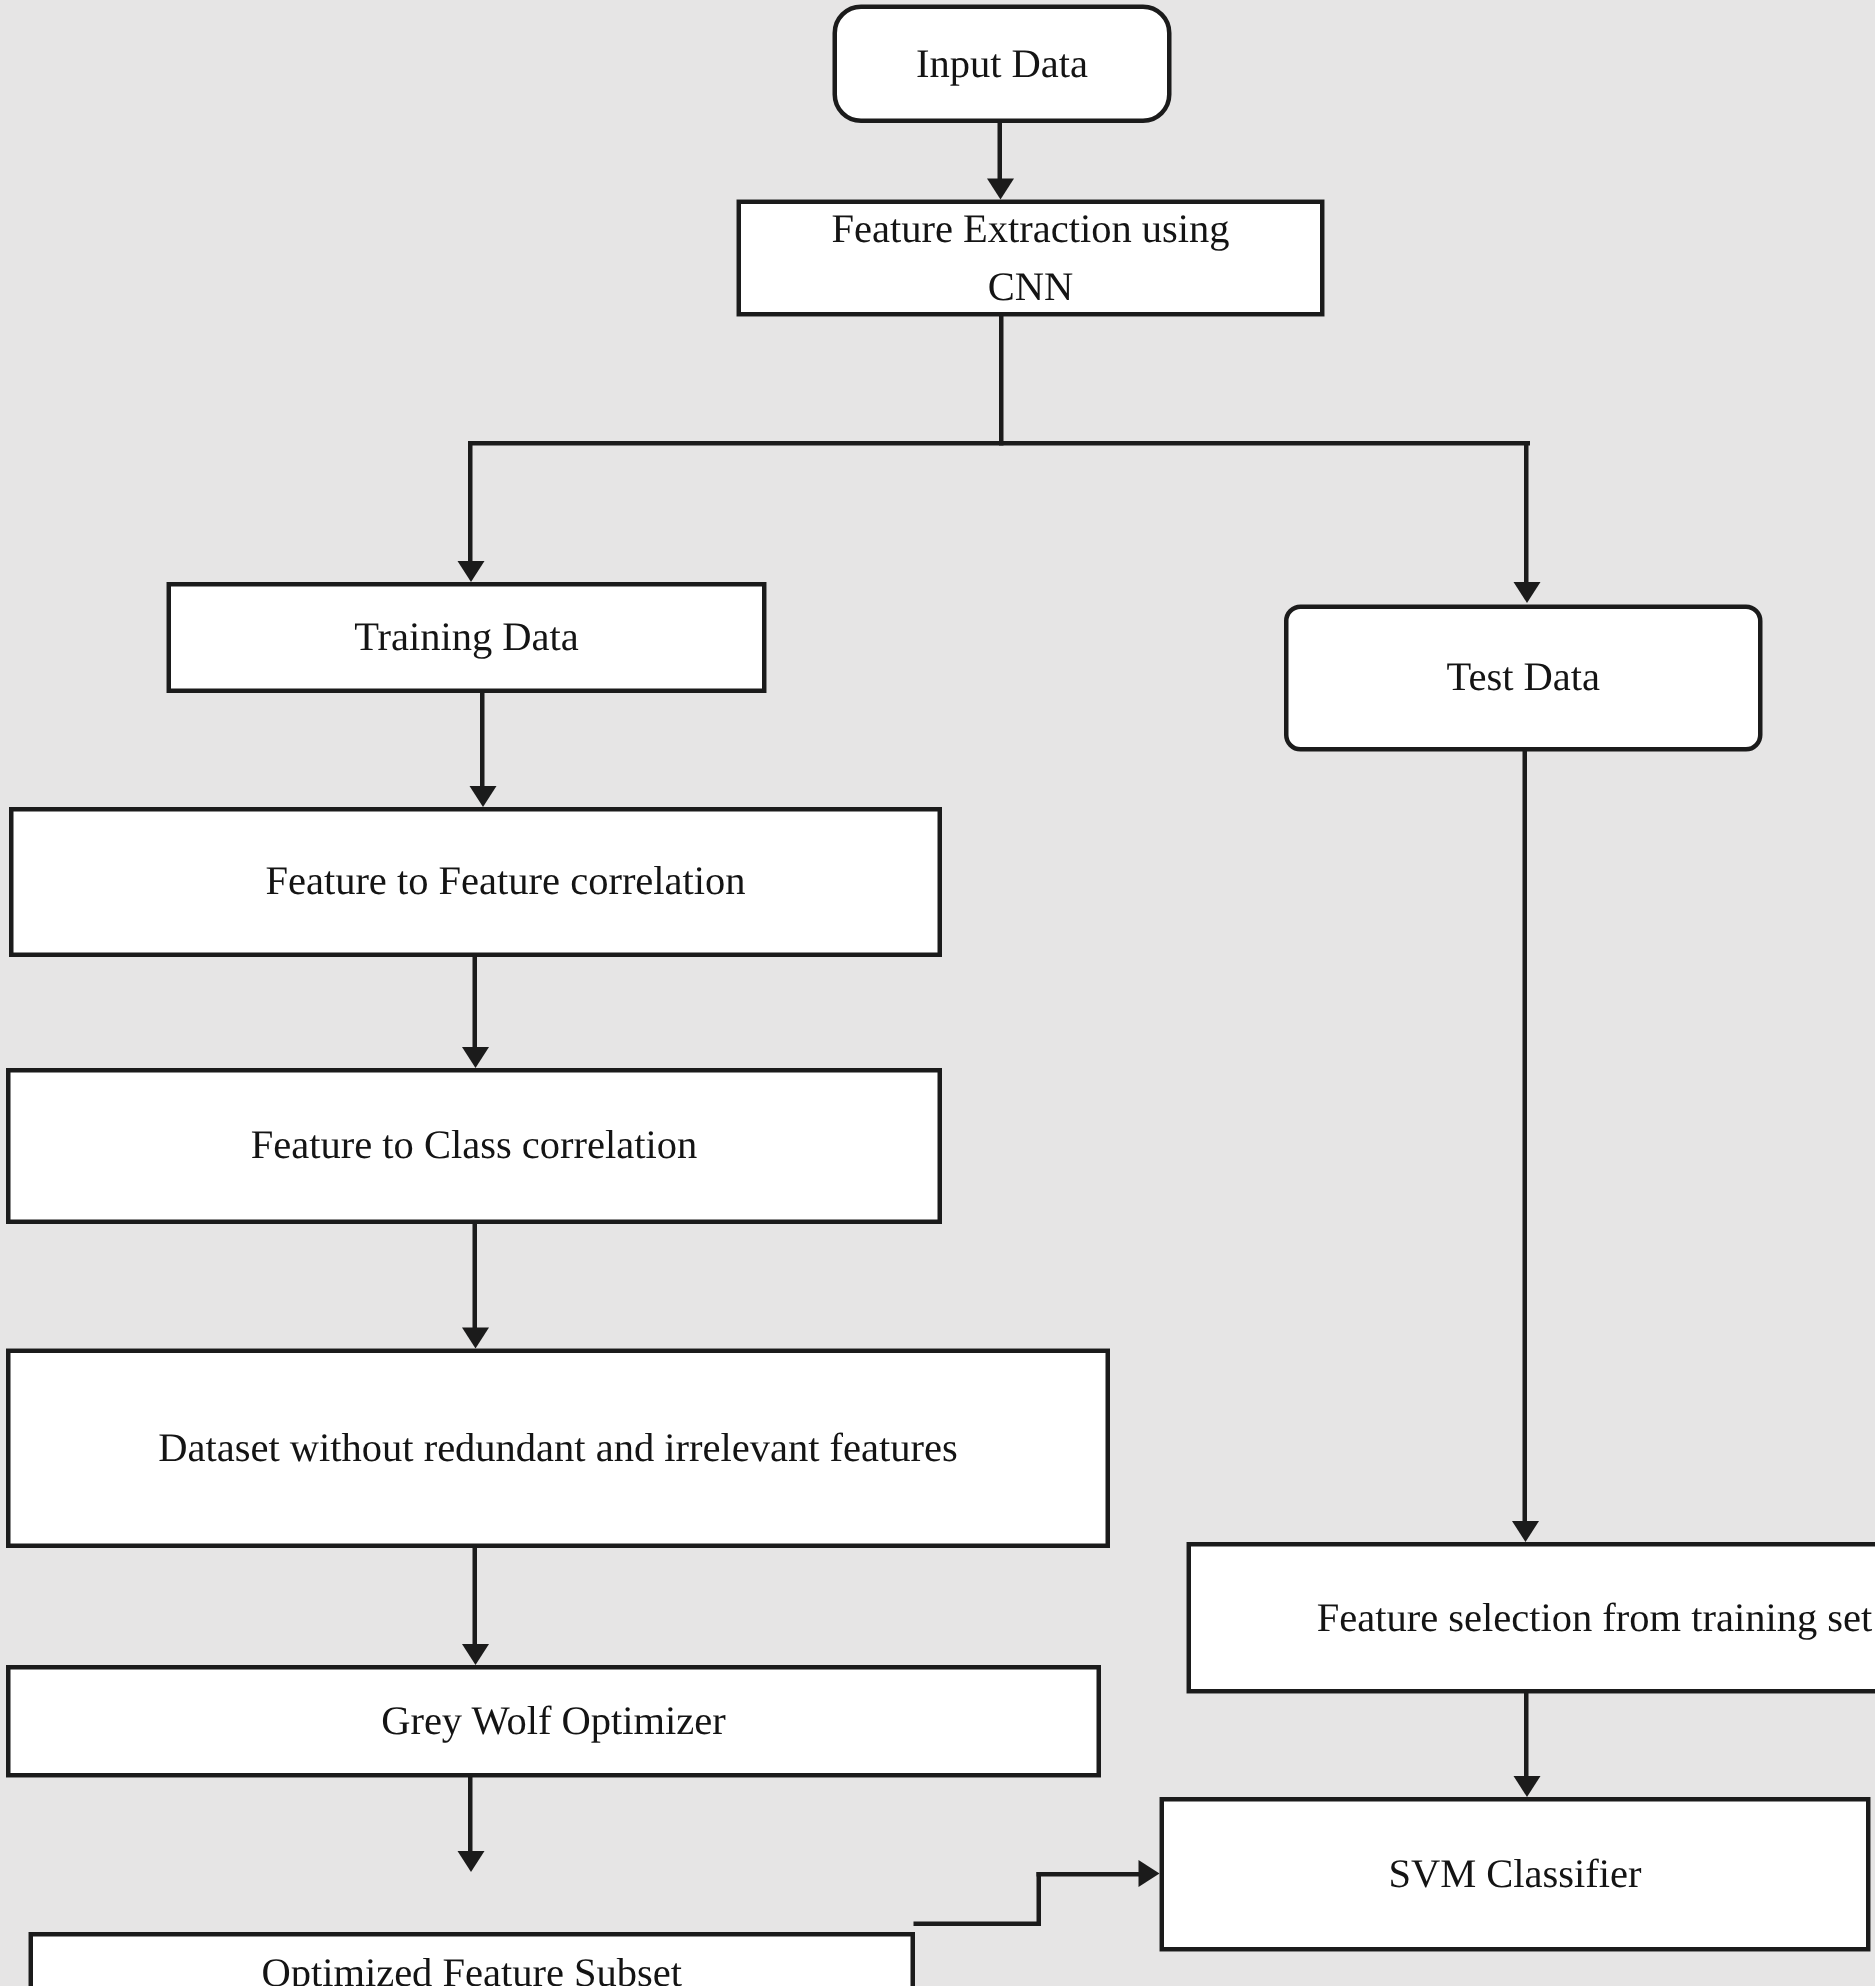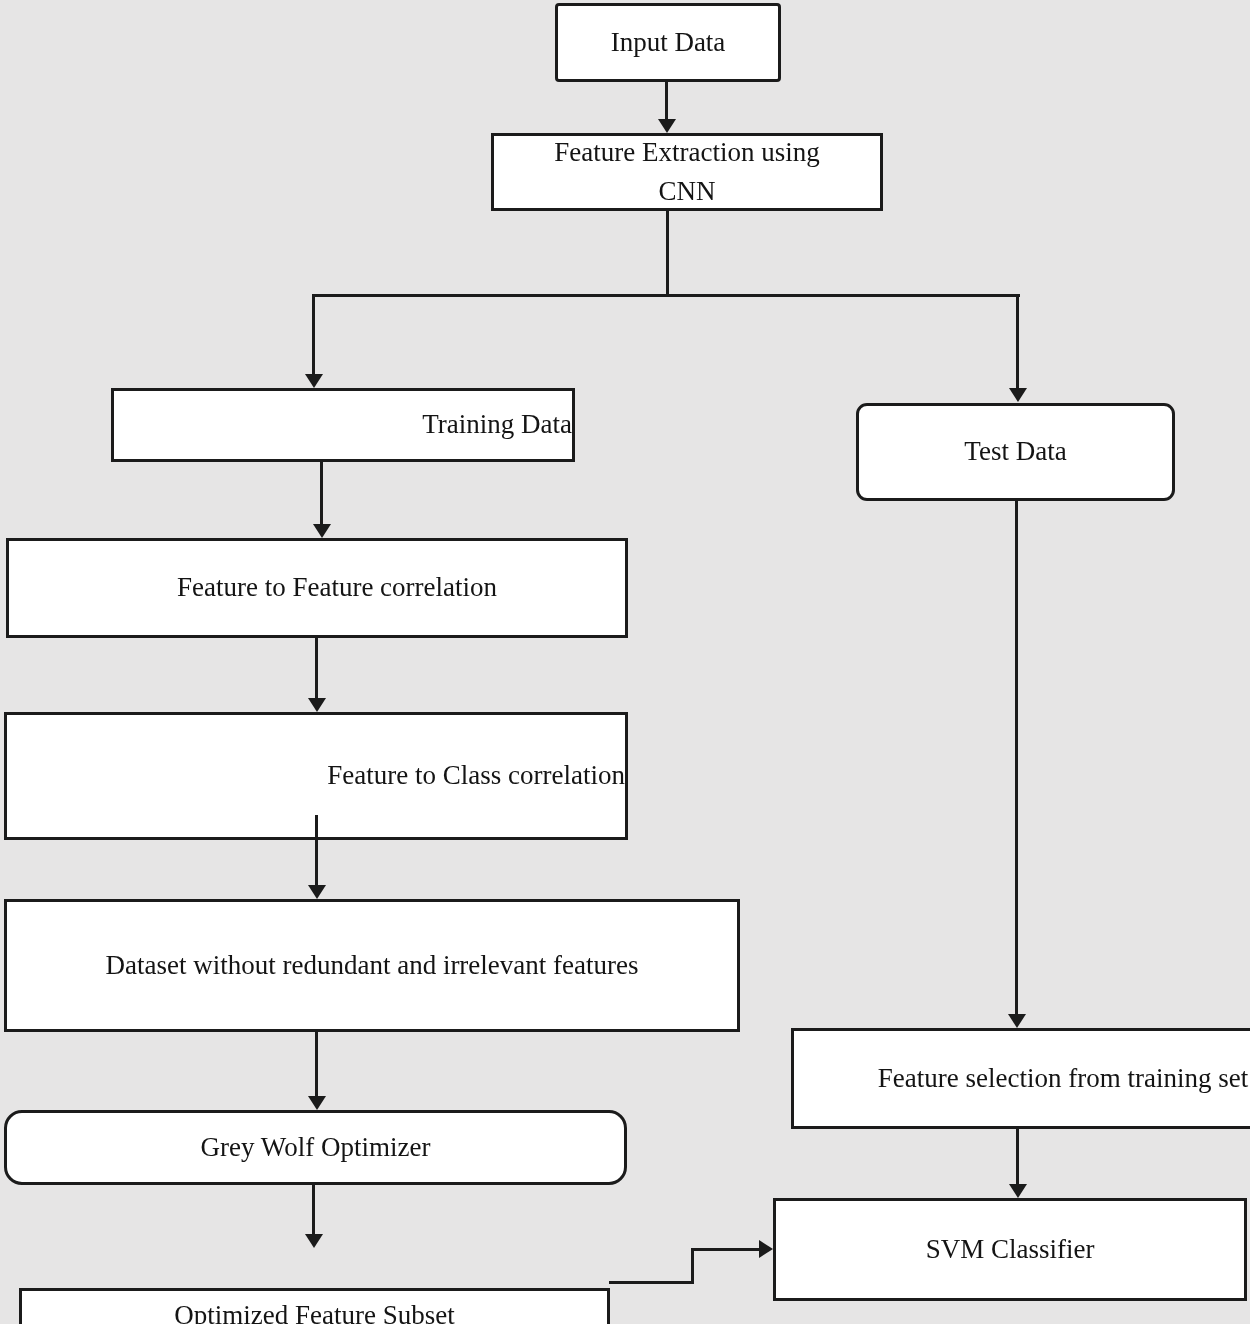--- a/index.html
+++ b/index.html
@@ -17,21 +17,21 @@
     box-sizing:border-box;
     background:var(--box,#ffffff);
     border:3px solid var(--line,#1b1b1b);
     display:flex;
     align-items:center;
     justify-content:center;
     text-align:center;
     font-size:27px;
     line-height:1.45;
   }
-  .node.rounded{border-radius:4px;}
+  .node.rounded{border-radius:19px;}
   .node span{display:inline-block;}
   .vline{position:absolute;width:3px;background:var(--line,#1b1b1b);}
   .hline{position:absolute;height:3px;background:var(--line,#1b1b1b);}
   .arrow-down{
     position:absolute;width:0;height:0;
     border-left:9px solid transparent;
     border-right:9px solid transparent;
     border-top:14px solid var(--line,#1b1b1b);
   }
   .arrow-right{
@@ -47,37 +47,37 @@
 <div id="canvas" style="--bg: #e6e5e5; --box: #ffffff; --line: #1b1b1b; --text: #141414;">
 
   <div class="node rounded" style="left:555px;top:3px;width:226px;height:79px;">
     <span>Input Data</span>
   </div>
 
   <div class="node" style="left:491px;top:133px;width:392px;height:78px;">
     <span style="max-width:310px;">Feature Extraction using CNN</span>
   </div>
 
-  <div class="node" style="left:111px;top:388px;width:464px;height:74px;justify-content:flex-end;">
+  <div class="node" style="left:111px;top:388px;width:400px;height:74px;">
     <span>Training Data</span>
   </div>
 
   <div class="node" style="left:6px;top:538px;width:622px;height:100px;padding-left:40px;">
     <span>Feature to Feature correlation</span>
   </div>
 
-  <div class="node" style="left:4px;top:712px;width:624px;height:128px;justify-content:flex-end;">
+  <div class="node" style="left:4px;top:712px;width:624px;height:104px;">
     <span>Feature to Class correlation</span>
   </div>
 
   <div class="node" style="left:4px;top:899px;width:736px;height:133px;">
     <span style="max-width:565px;line-height:1.55;">Dataset without redundant and irrelevant features</span>
   </div>
 
-  <div class="node" style="left:4px;top:1110px;width:623px;height:75px;border-radius:18px;">
+  <div class="node" style="left:4px;top:1110px;width:730px;height:75px;">
     <span>Grey Wolf Optimizer</span>
   </div>
 
   <div class="node" style="left:19px;top:1288px;width:591px;height:56px;">
     <span>Optimized Feature Subset</span>
   </div>
 
   <div class="node" style="left:856px;top:403px;width:319px;height:98px;border-radius:11px;">
     <span>Test Data</span>
   </div>

